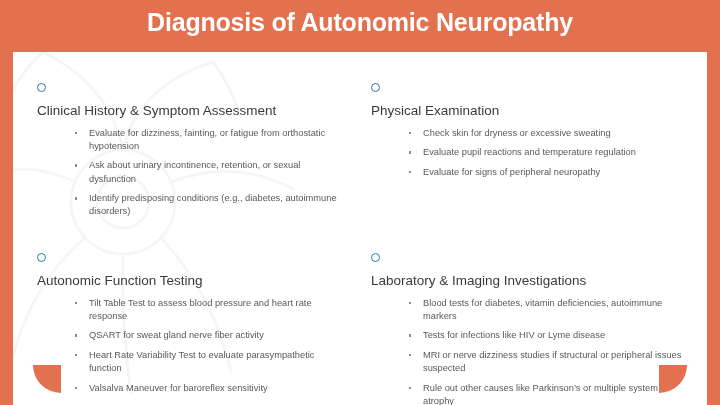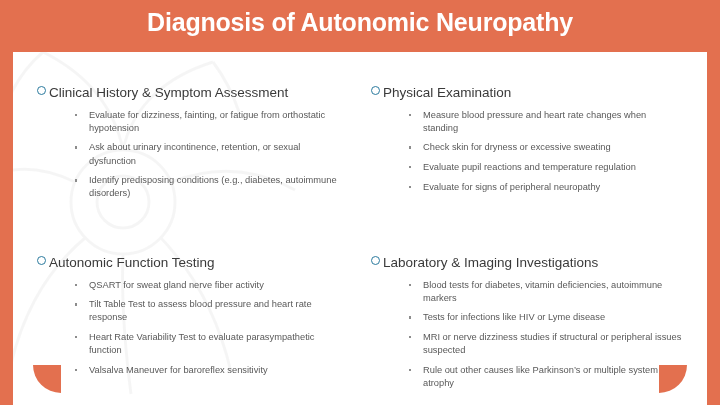--- a/index.html
+++ b/index.html
@@ -101,22 +101,23 @@
     width: 320px;
   }
   .quad.c0 { left: 24px; }
   .quad.c1 { left: 358px; }
   .quad.r0 { top: 33px; }
   .quad.r1 { top: 203px; }
 
   .sec-head {
     display: flex;
     align-items: baseline;
-    gap: 3px;
+    gap: 9px;
     margin: 0 0 7px 0;
+    flex-direction: column;
   }
   .ring {
     flex: 0 0 auto;
     width: 7px; height: 7px;
     border: 1.6px solid #2B7A9E;
     border-radius: 50%;
     position: relative;
     top: -2px;
   }
   .sec-title {
@@ -191,35 +192,34 @@
           <li>Identify predisposing conditions (e.g., diabetes, autoimmune disorders)</li>
         </ul>
       </div>
 
       <div class="quad c1 r0">
         <div class="sec-head">
           <span class="ring"></span>
           <span class="sec-title">Physical Examination</span>
         </div>
         <ul class="bullets">
-          <li>Measure blood pressure and heart rate changes when standing</li>
           <li>Check skin for dryness or excessive sweating</li>
           <li>Evaluate pupil reactions and temperature regulation</li>
           <li>Evaluate for signs of peripheral neuropathy</li>
         </ul>
       </div>
 
       <div class="quad c0 r1">
         <div class="sec-head">
           <span class="ring"></span>
           <span class="sec-title">Autonomic Function Testing</span>
         </div>
         <ul class="bullets">
+          <li>Tilt Table Test to assess blood pressure and heart rate response</li>
           <li>QSART for sweat gland nerve fiber activity</li>
-          <li>Tilt Table Test to assess blood pressure and heart rate response</li>
           <li>Heart Rate Variability Test to evaluate parasympathetic function</li>
           <li>Valsalva Maneuver for baroreflex sensitivity</li>
         </ul>
       </div>
 
       <div class="quad c1 r1">
         <div class="sec-head">
           <span class="ring"></span>
           <span class="sec-title">Laboratory &amp; Imaging Investigations</span>
         </div>

